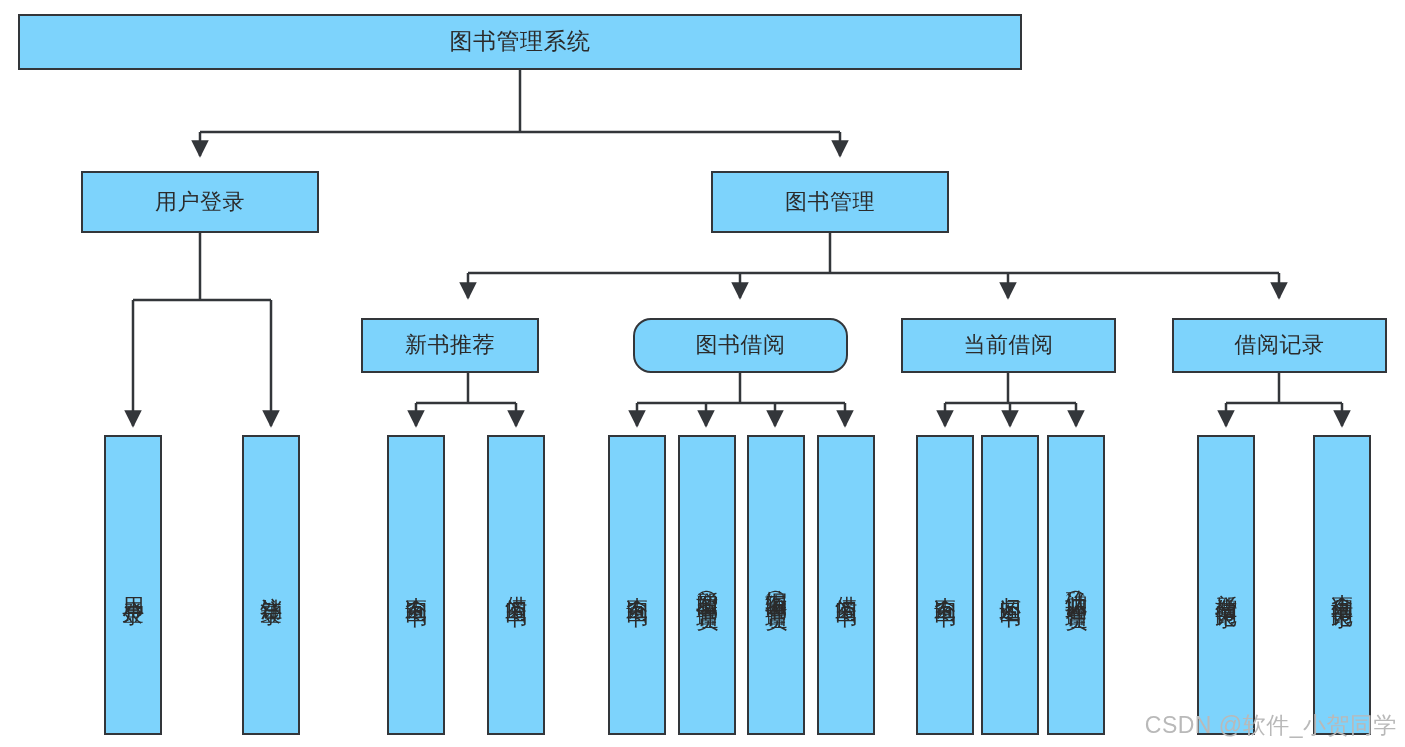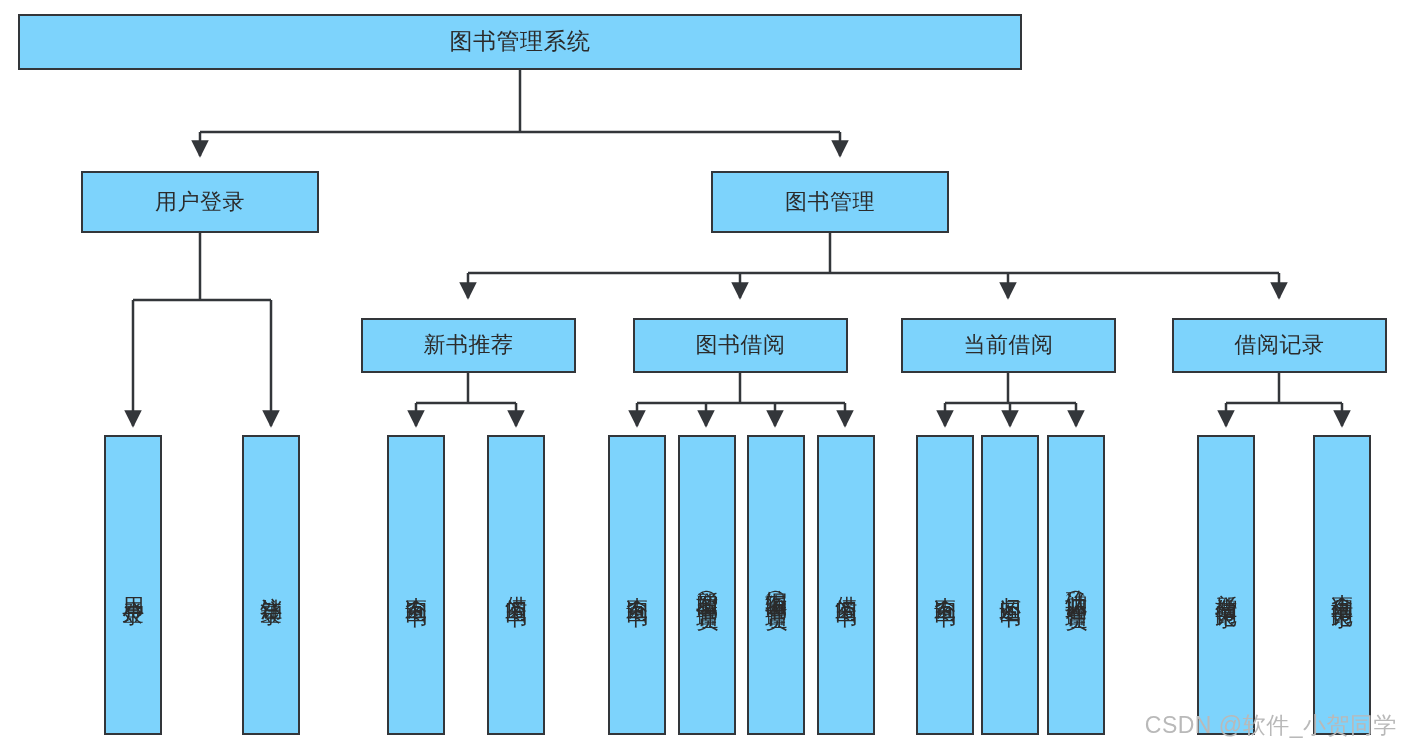--- a/index.html
+++ b/index.html
@@ -135,25 +135,25 @@
   </div>
 
   <div class="node horiz" style="left:81px; top:171px; width:238px; height:62px;">
     <span class="label">用户登录</span>
   </div>
 
   <div class="node horiz" style="left:711px; top:171px; width:238px; height:62px;">
     <span class="label">图书管理</span>
   </div>
 
-  <div class="node horiz" style="left:361px; top:318px; width:215px; height:55px;">
+  <div class="node horiz" style="left:361px; top:318px; width:178px; height:55px;">
     <span class="label">新书推荐</span>
   </div>
 
-  <div class="node horiz" style="left:633px; top:318px; width:215px; height:55px;">
+  <div class="node horiz" style="left:633px; top:318px; width:215px; height:55px;border-radius:18px;">
     <span class="label">图书借阅</span>
   </div>
 
   <div class="node horiz" style="left:1172px; top:318px; width:215px; height:55px;">
     <span class="label">借阅记录</span>
   </div>
 
   <div class="node horiz" style="left:901px; top:318px; width:215px; height:55px;">
     <span class="label">当前借阅</span>
   </div>

